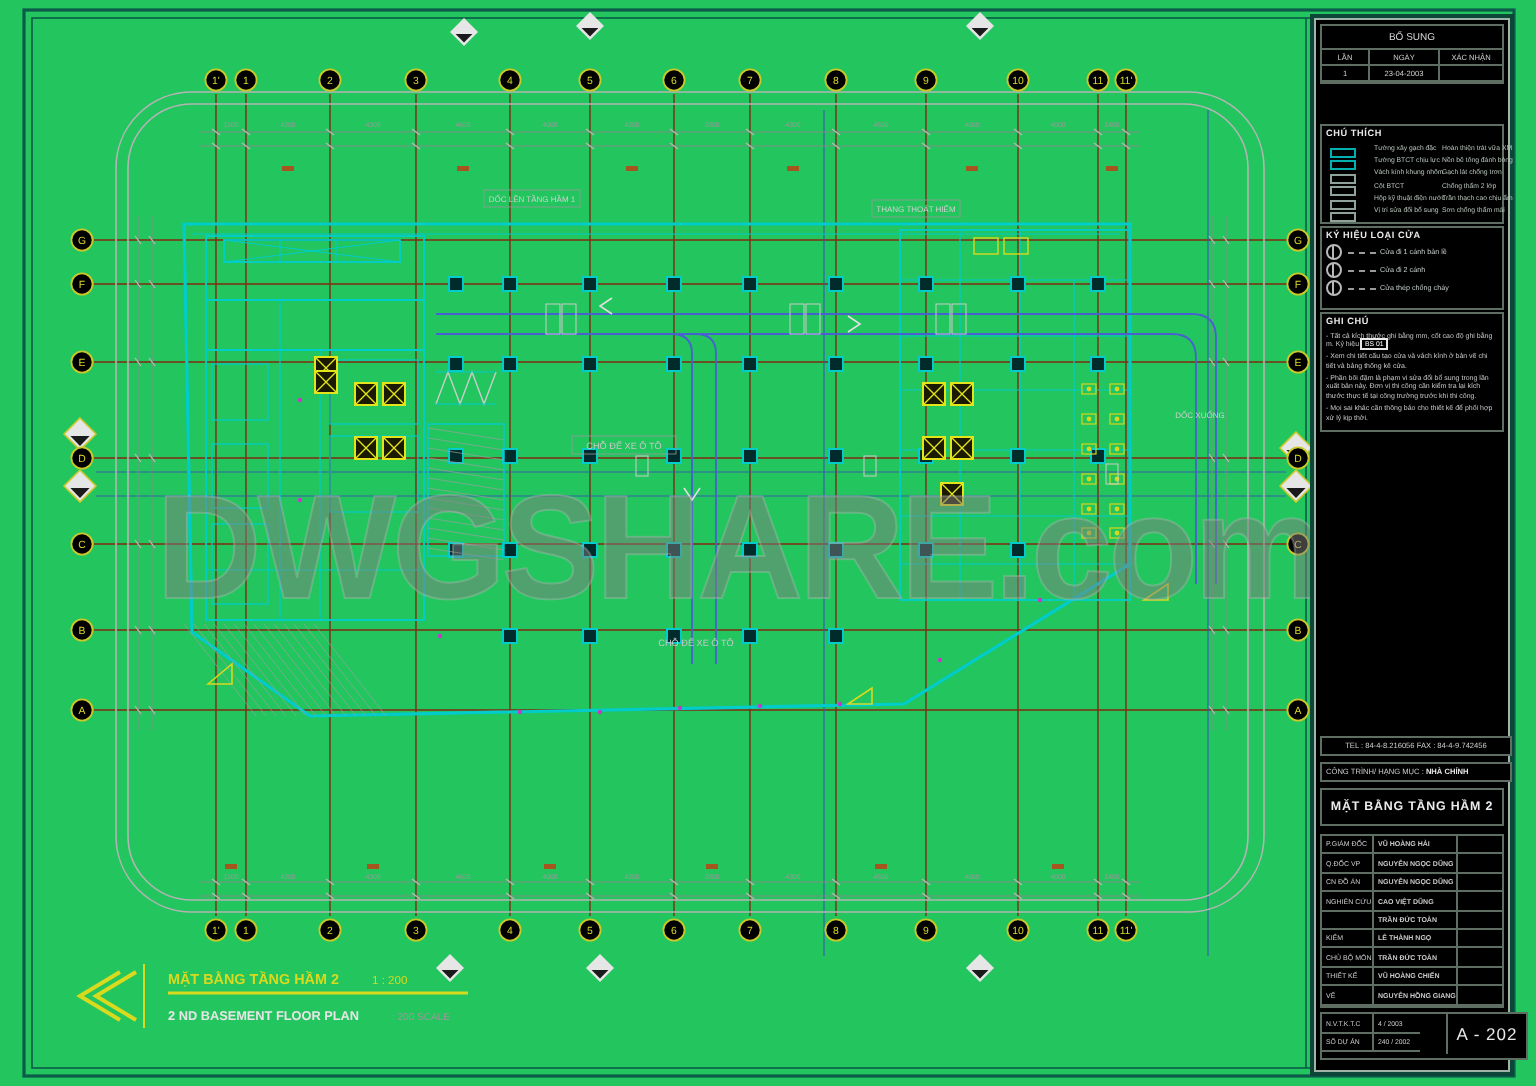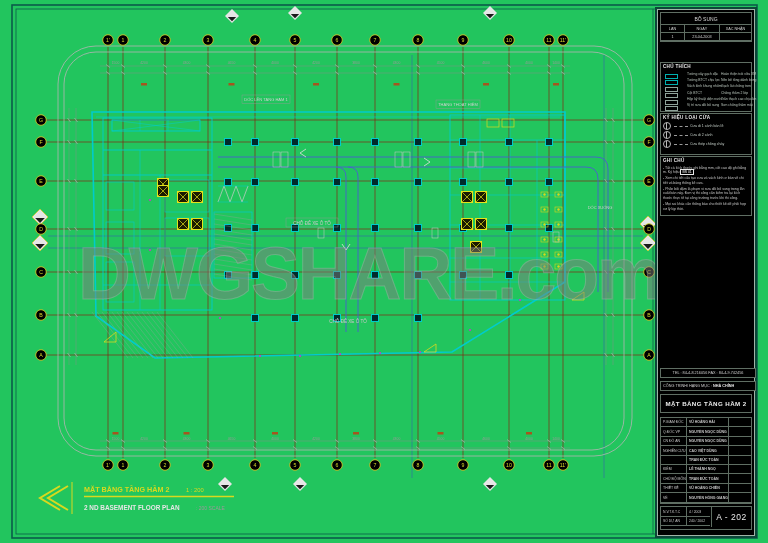--- a/index.html
+++ b/index.html
@@ -27,21 +27,21 @@
   .door-label{font-size:3.6px;color:#c4cec7;white-space:nowrap;}
   .note-line{font-size:3.5px;line-height:4.6px;color:#c8c8c8;margin:1.5px 2px;}
   .note-tag{border:.5px solid #e8e8e8;color:#fff;padding:0 1px;font-size:3.4px;}
   .tiny-row{font-size:3.8px;color:#cfcfcf;padding:2px 2px;white-space:nowrap;}
   .dt-row{font-size:6.2px;font-weight:bold;color:#ececec;text-align:center;padding:5px 0;letter-spacing:.4px;}
   .pers-grid{display:grid;grid-template-columns:26px 42px 1fr;}
   .pers-grid div{border-right:1px solid #5f6e63;border-bottom:1px solid #5f6e63;
     font-size:3.5px;color:#c9c9c9;padding:2.4px 1px 2px 2px;white-space:nowrap;overflow:hidden;}
   .pers-grid div:nth-child(3n){border-right:none;}
   .pers-name{font-weight:bold;color:#e4e4e4;}
-  .meta-wrap{position:relative;height:22px;}
+  .meta-wrap{position:relative;height:22px;padding-left:12px;}
   .meta-grid{position:absolute;left:0;top:0;width:49px;}
   .meta-row{display:flex;border-bottom:1px solid #5f6e63;}
   .meta-row div{font-size:3.4px;color:#c9c9c9;padding:2.6px 1px 2px 2px;white-space:nowrap;}
   .meta-row .ml{width:22px;border-right:1px solid #5f6e63;}
   #sheetno{position:absolute;right:0;top:0;width:39px;height:20px;border-left:1px solid #5f6e63;
     display:flex;align-items:center;justify-content:center;font-size:8.5px;color:#e8e8e8;letter-spacing:.5px;}
 </style>
 </head>
 <body>
 <div id="stage">

